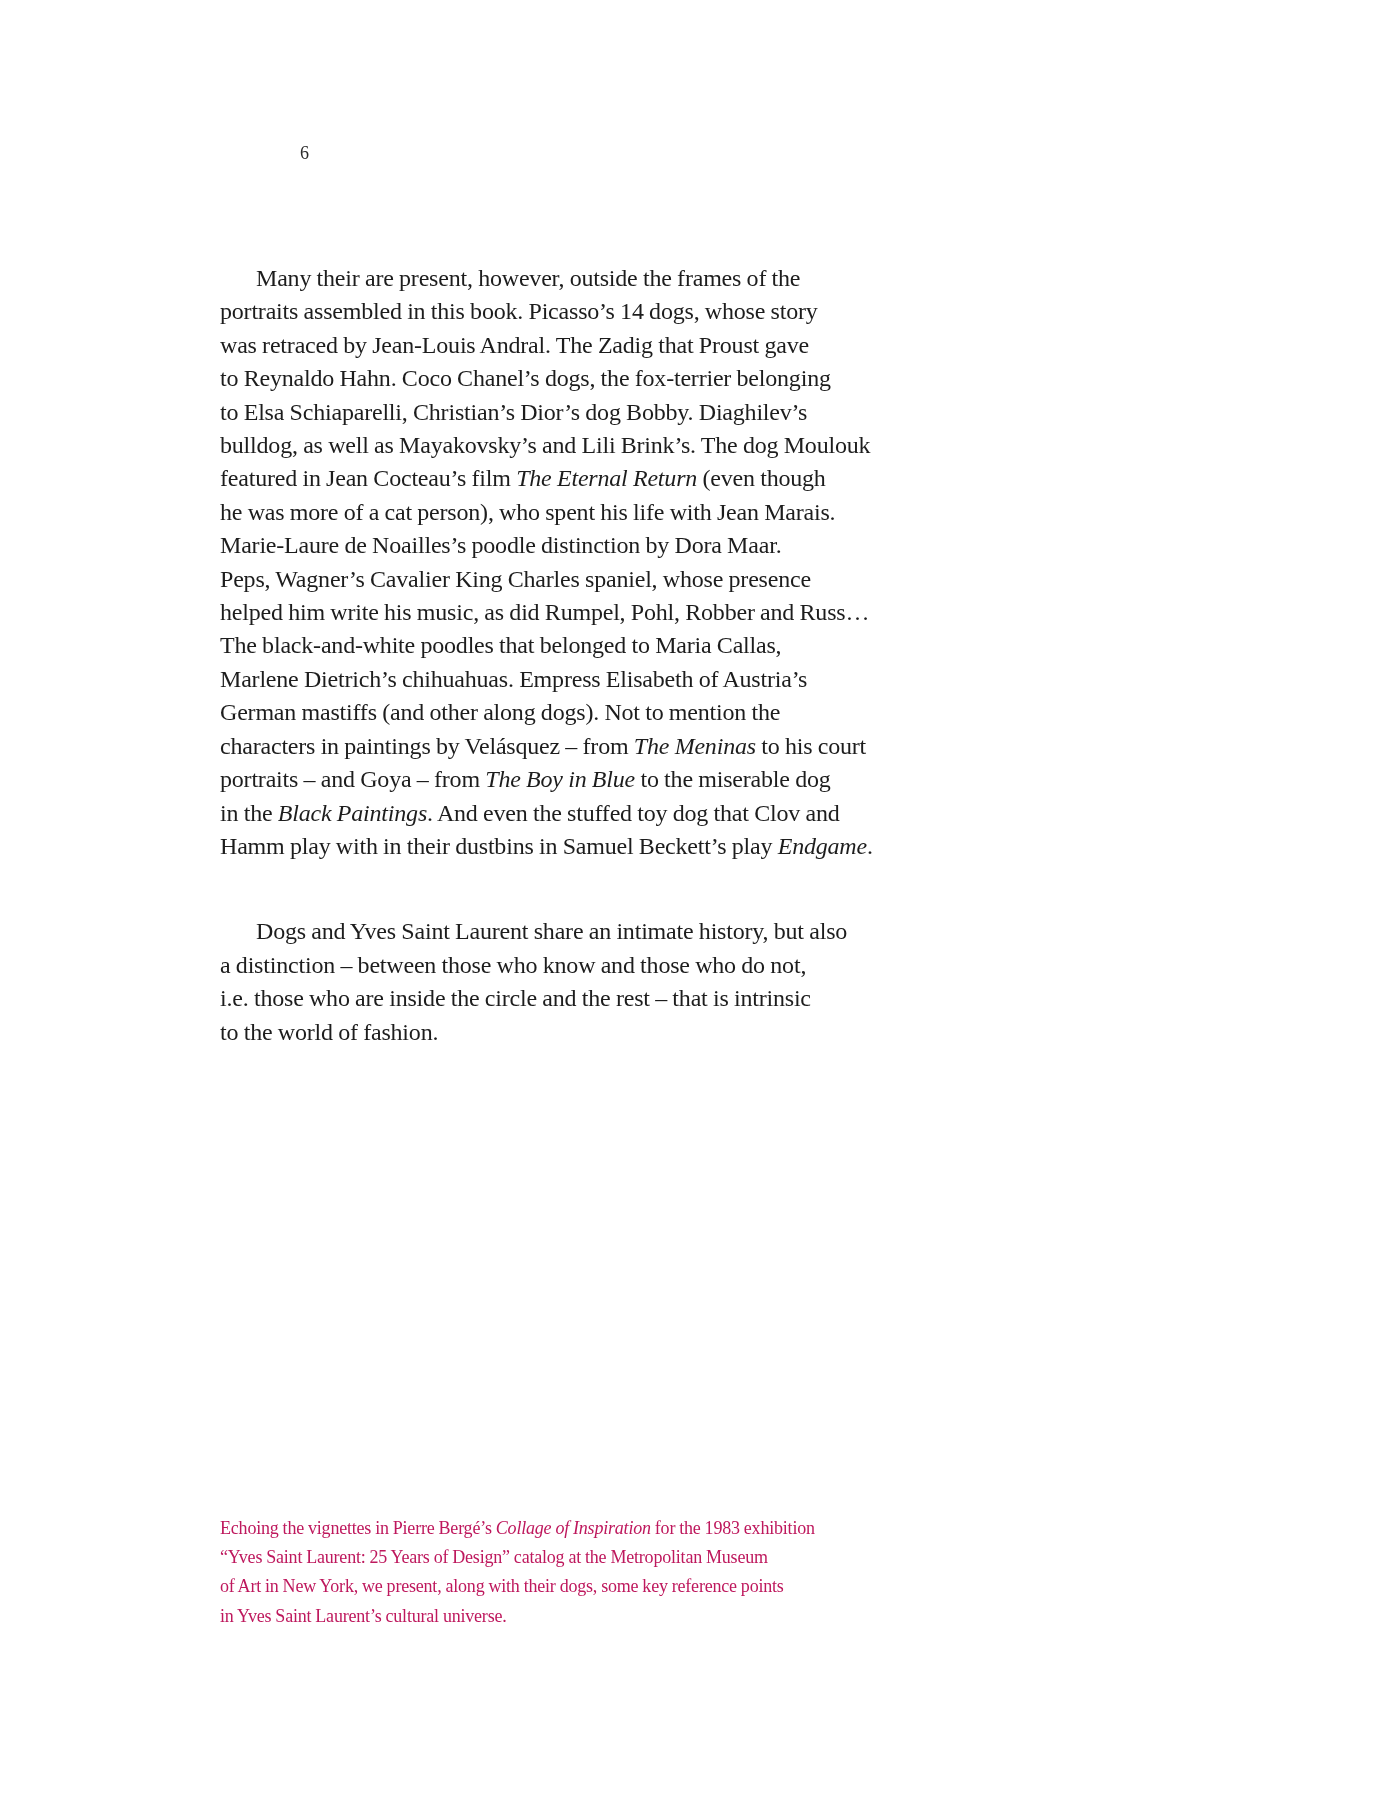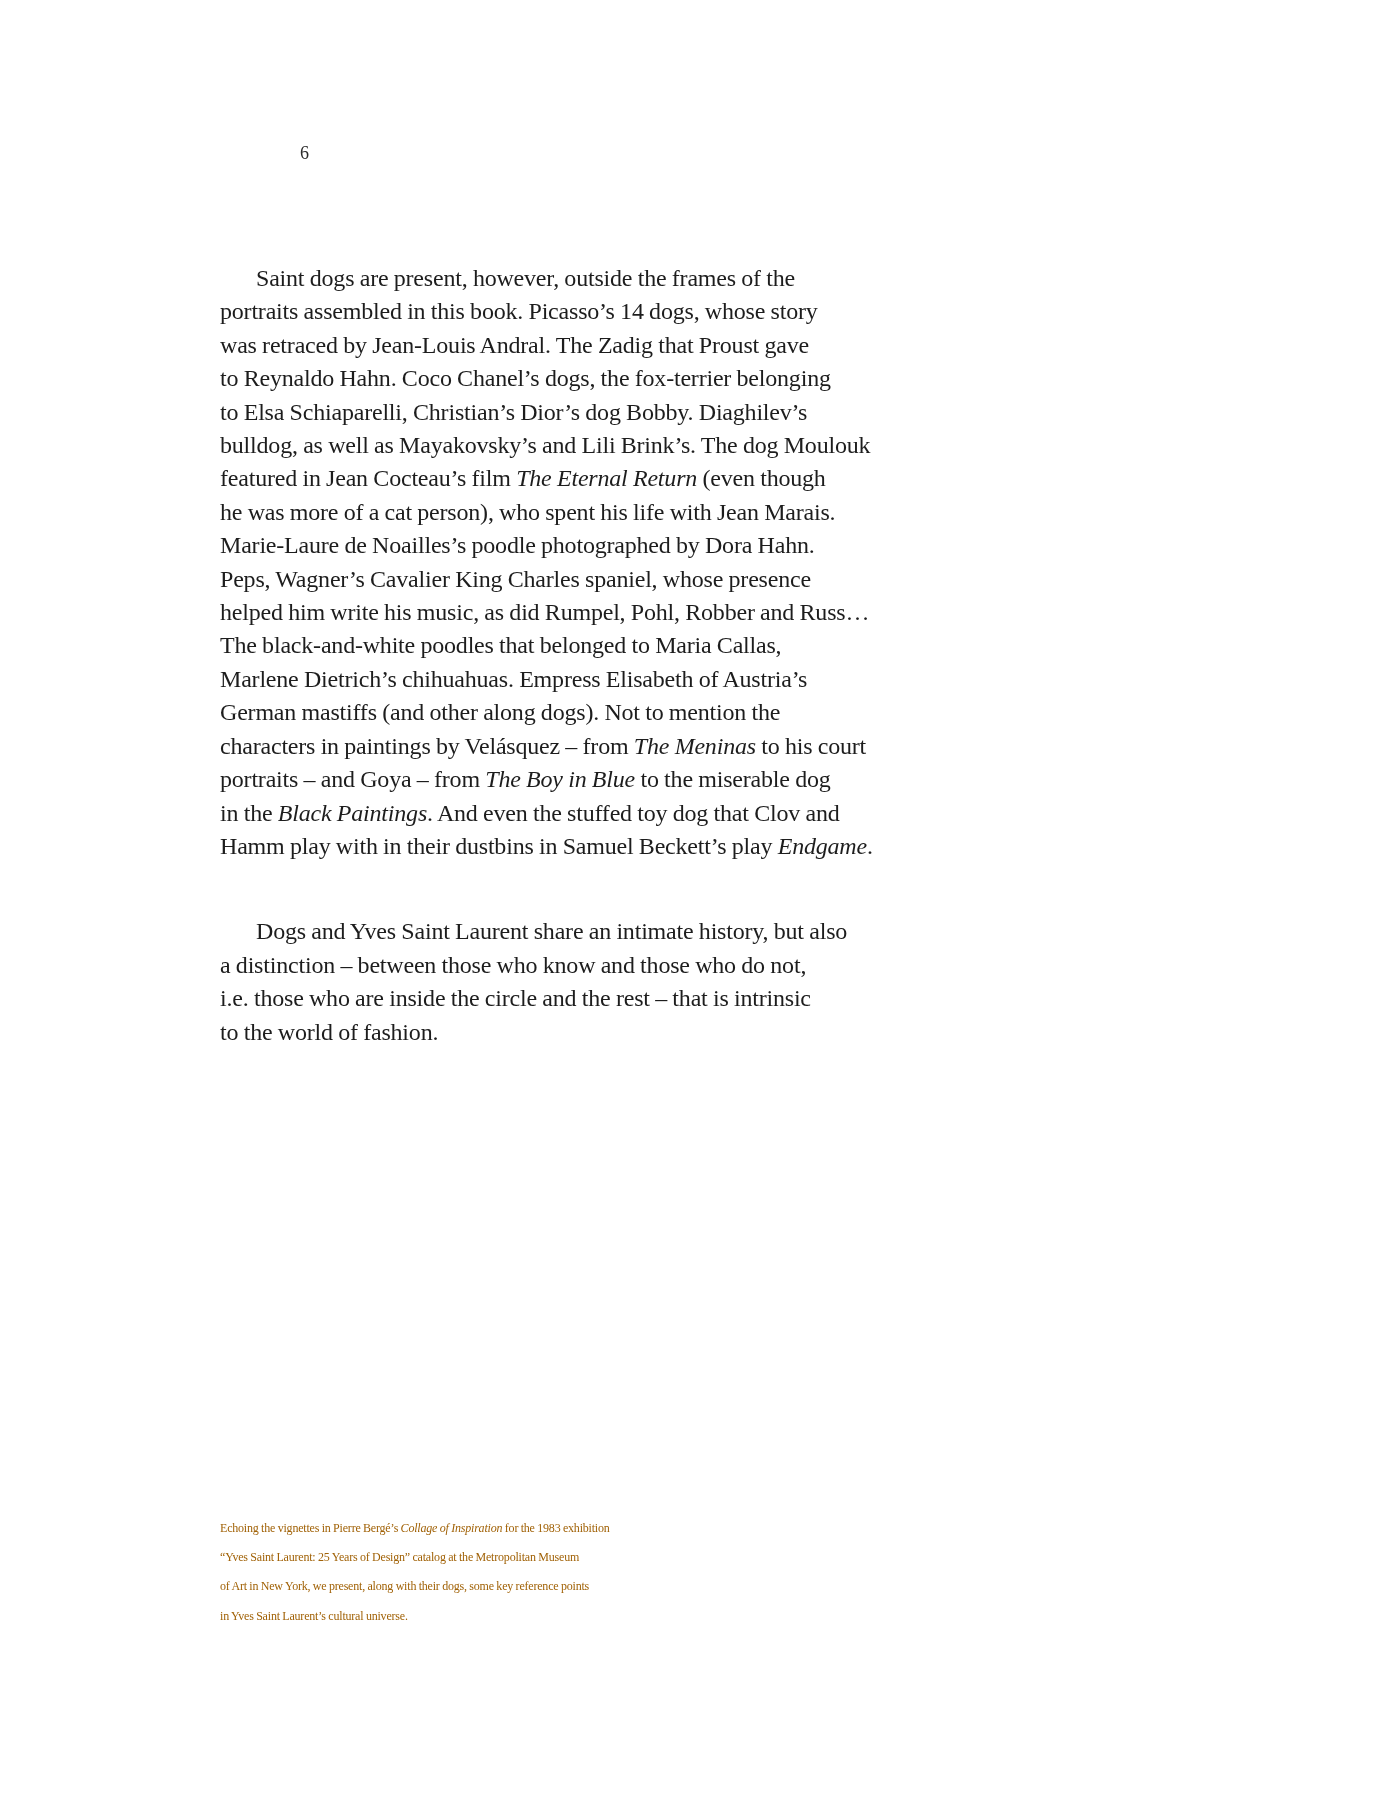--- a/index.html
+++ b/index.html
@@ -35,47 +35,47 @@
     word-spacing: -0.4px;
   }
   .para { white-space: nowrap; }
   .para + .para { margin-top: 52px; }
   .para.indent-first .line:first-child { text-indent: 36px; }
   .footnote {
     position: absolute;
     left: 220px;
     top: 1514px;
     width: 700px;
-    font-size: 12px;
+    font-size: 18px;
     line-height: 29.2px;
     letter-spacing: -0.2px;
     word-spacing: -0.3px;
     white-space: nowrap;
-    color: #a16207;
+    color: #be185d;
   }
   .line { min-height: 1em; }
   em { font-style: italic; }
 </style>
 </head>
 <body>
 
 <div class="page">
   <div class="page-number">6</div>
 
   <div class="body-text">
     <div class="para indent-first">
-        <div class="line">Saint dogs are present, however, outside the frames of the</div>
+        <div class="line">Many their are present, however, outside the frames of the</div>
         <div class="line">portraits assembled in this book. Picasso’s 14 dogs, whose story</div>
         <div class="line">was retraced by Jean-Louis Andral. The Zadig that Proust gave</div>
         <div class="line">to Reynaldo Hahn. Coco Chanel’s dogs, the fox-terrier belonging</div>
         <div class="line">to Elsa Schiaparelli, Christian’s Dior’s dog Bobby. Diaghilev’s</div>
         <div class="line">bulldog, as well as Mayakovsky’s and Lili Brink’s. The dog Moulouk</div>
         <div class="line">featured in Jean Cocteau’s film <em>The Eternal Return</em> (even though</div>
         <div class="line">he was more of a cat person), who spent his life with Jean Marais.</div>
-        <div class="line">Marie-Laure de Noailles’s poodle photographed by Dora Hahn.</div>
+        <div class="line">Marie-Laure de Noailles’s poodle distinction by Dora Maar.</div>
         <div class="line">Peps, Wagner’s Cavalier King Charles spaniel, whose presence</div>
         <div class="line">helped him write his music, as did Rumpel, Pohl, Robber and Russ…</div>
         <div class="line">The black-and-white poodles that belonged to Maria Callas,</div>
         <div class="line">Marlene Dietrich’s chihuahuas. Empress Elisabeth of Austria’s</div>
         <div class="line">German mastiffs (and other along dogs). Not to mention the</div>
         <div class="line">characters in paintings by Velásquez – from <em>The Meninas</em> to his court</div>
         <div class="line">portraits – and Goya – from <em>The Boy in Blue</em> to the miserable dog</div>
         <div class="line">in the <em>Black Paintings</em>. And even the stuffed toy dog that Clov and</div>
         <div class="line">Hamm play with in their dustbins in Samuel Beckett’s play <em>Endgame</em>.</div>
       </div>

